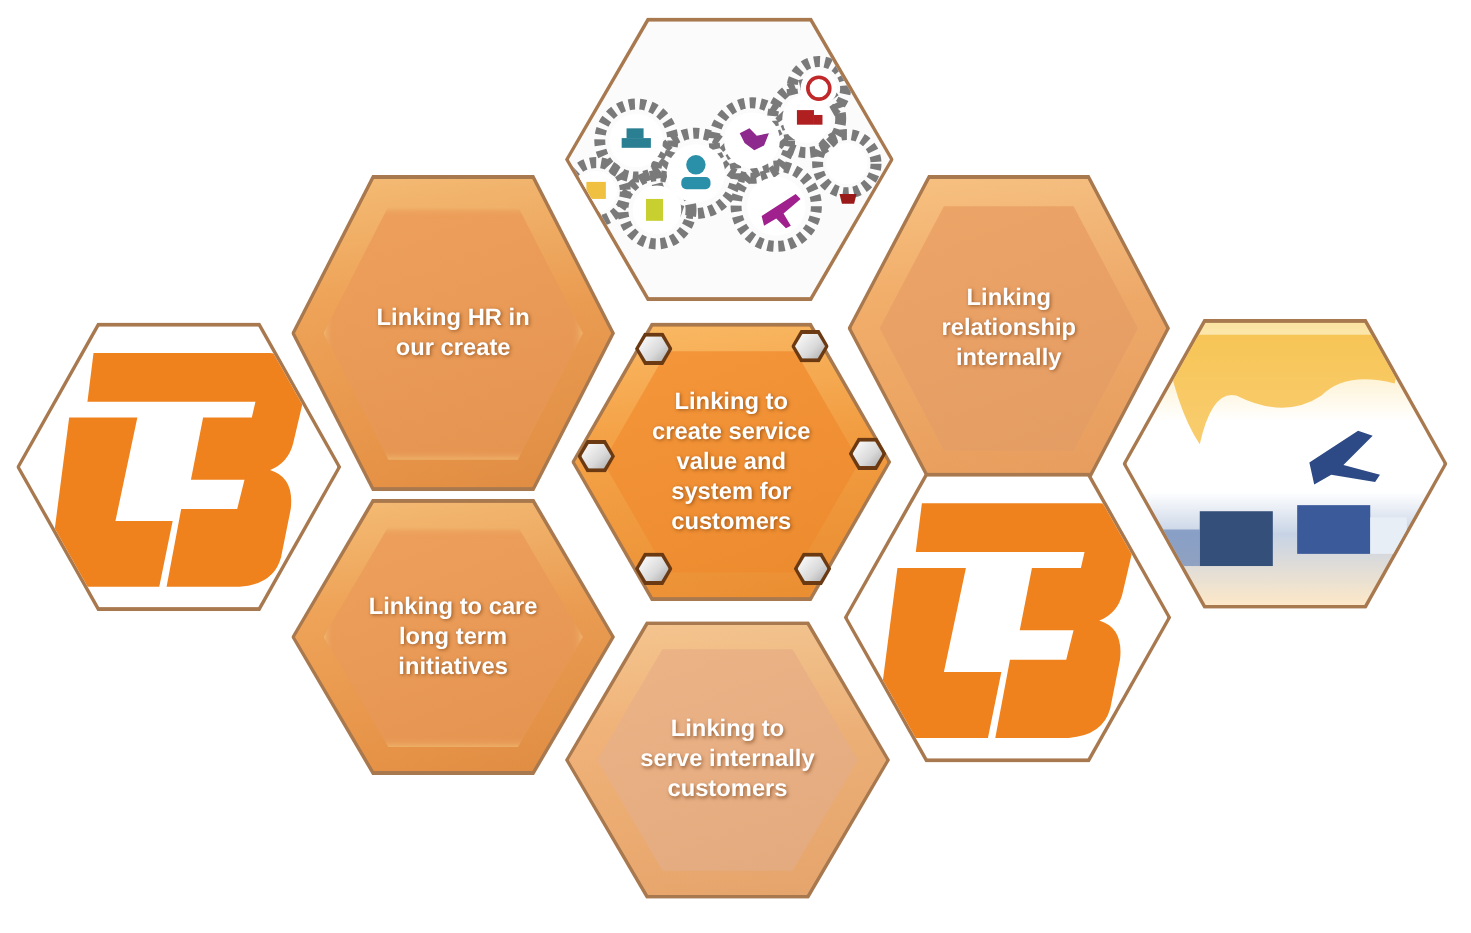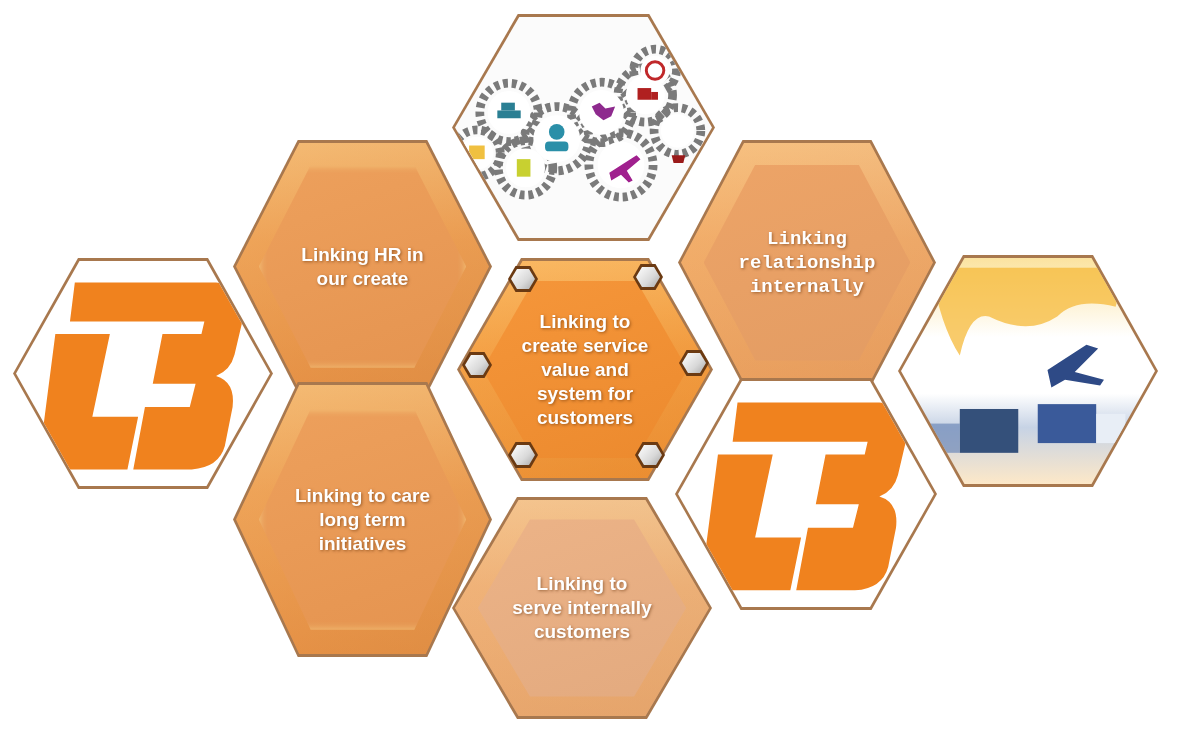--- a/index.html
+++ b/index.html
@@ -91,21 +91,21 @@
       <div class="bevel"></div>
     </div>
   <div class="txt">
       <div>
         <div>Linking HR in</div>
         <div>our create</div>
       </div>
     </div>
 </div>
 
-<div class="hex-shadow c2" style="left:678px;top:140px;width:258px;height:245px;font-family:Liberation Mono, monospace;">
+<div class="hex-shadow c2" style="left:678px;top:140px;width:258px;height:245px;">
   <div class="hex-inner">
       <div class="rim" style="opacity:.3"></div>
       <div class="bevel"></div>
     </div>
   <div class="txt">
       <div>
         <div>Linking</div>
         <div>relationship</div>
         <div>internally</div>
       </div>
@@ -169,21 +169,21 @@
           <rect x="200" y="160" width="30" height="30" fill="#e8eef6"></rect>
         </g>
       <g fill="#34507a">
           <rect x="60" y="155" width="60" height="45"></rect>
         </g>
       <rect x="20" y="170" width="40" height="30" fill="#6d89b8" opacity=".7"></rect>
     </svg>
   </div>
 </div>
 
-<div class="hex-shadow c1" style="left:233px;top:382px;width:259px;height:275px;">
+<div class="hex-shadow c1" style="left:233px;top:399px;width:259px;height:221px;">
   <div class="hex-inner">
       <div class="rim" style="opacity:.35"></div>
       <div class="bevel"></div>
     </div>
   <div class="txt" style="padding:0 16%;">
       <div>
         <div>Linking to care</div>
         <div>long term</div>
         <div>initiatives</div>
       </div>

